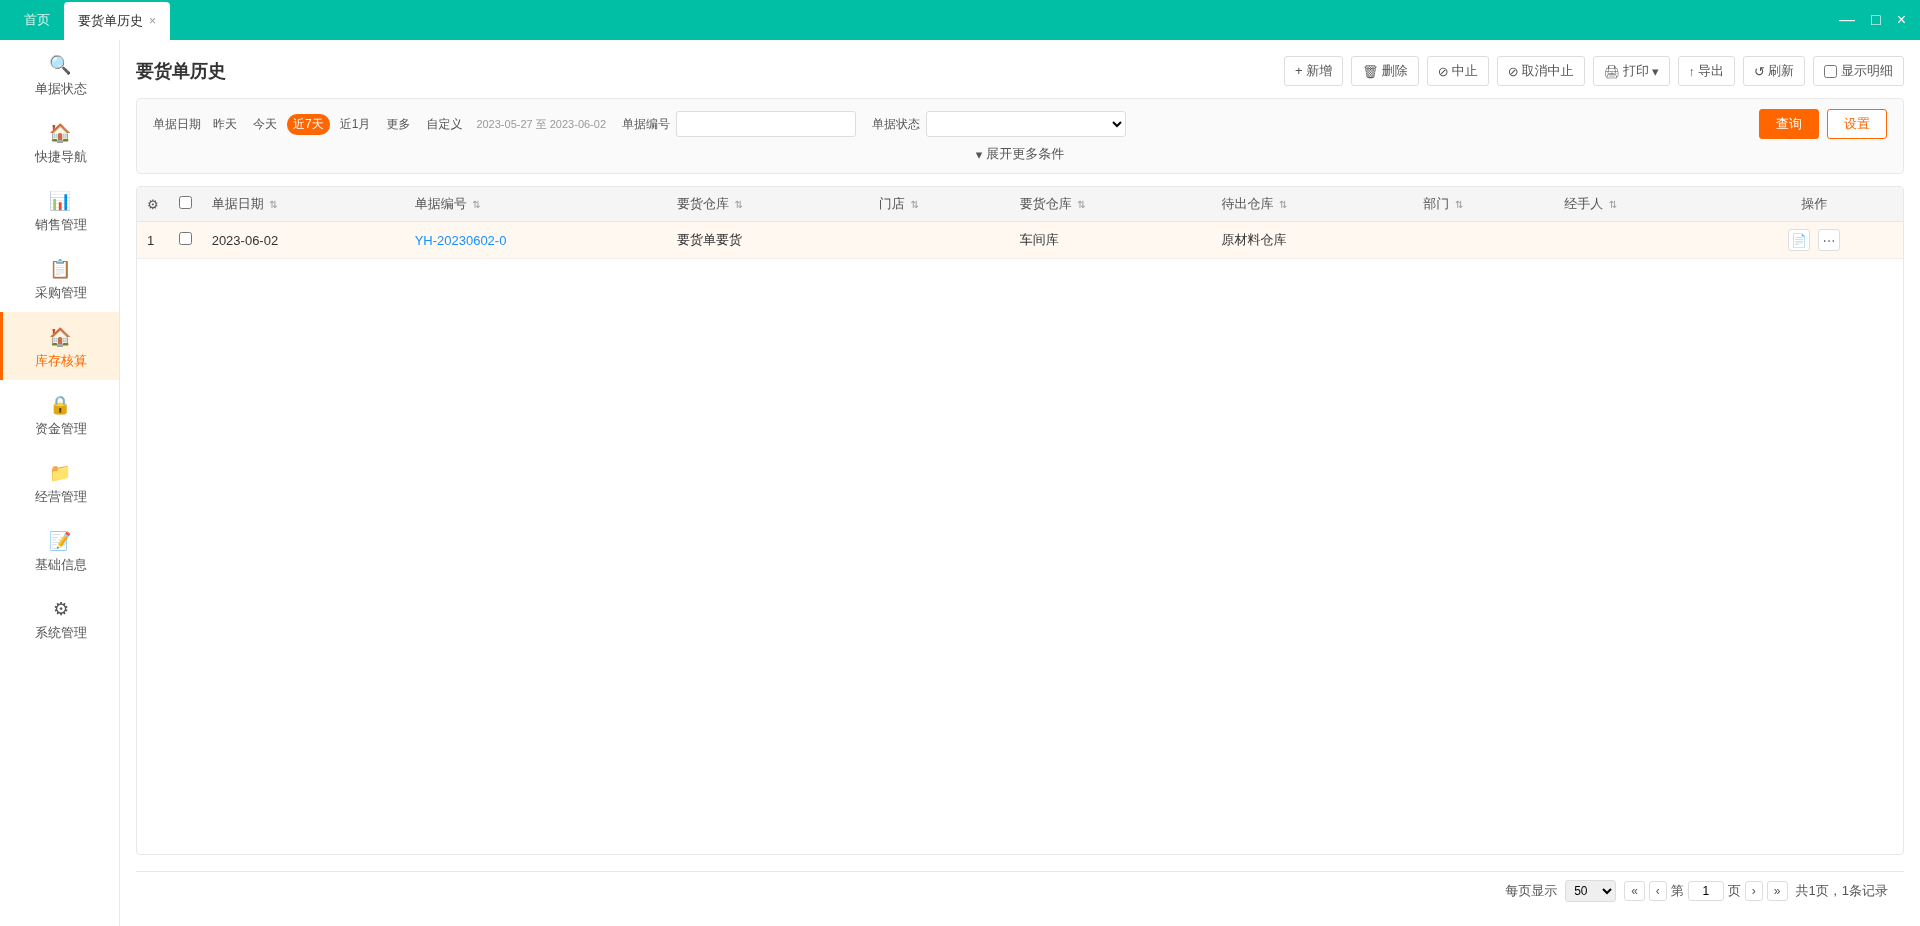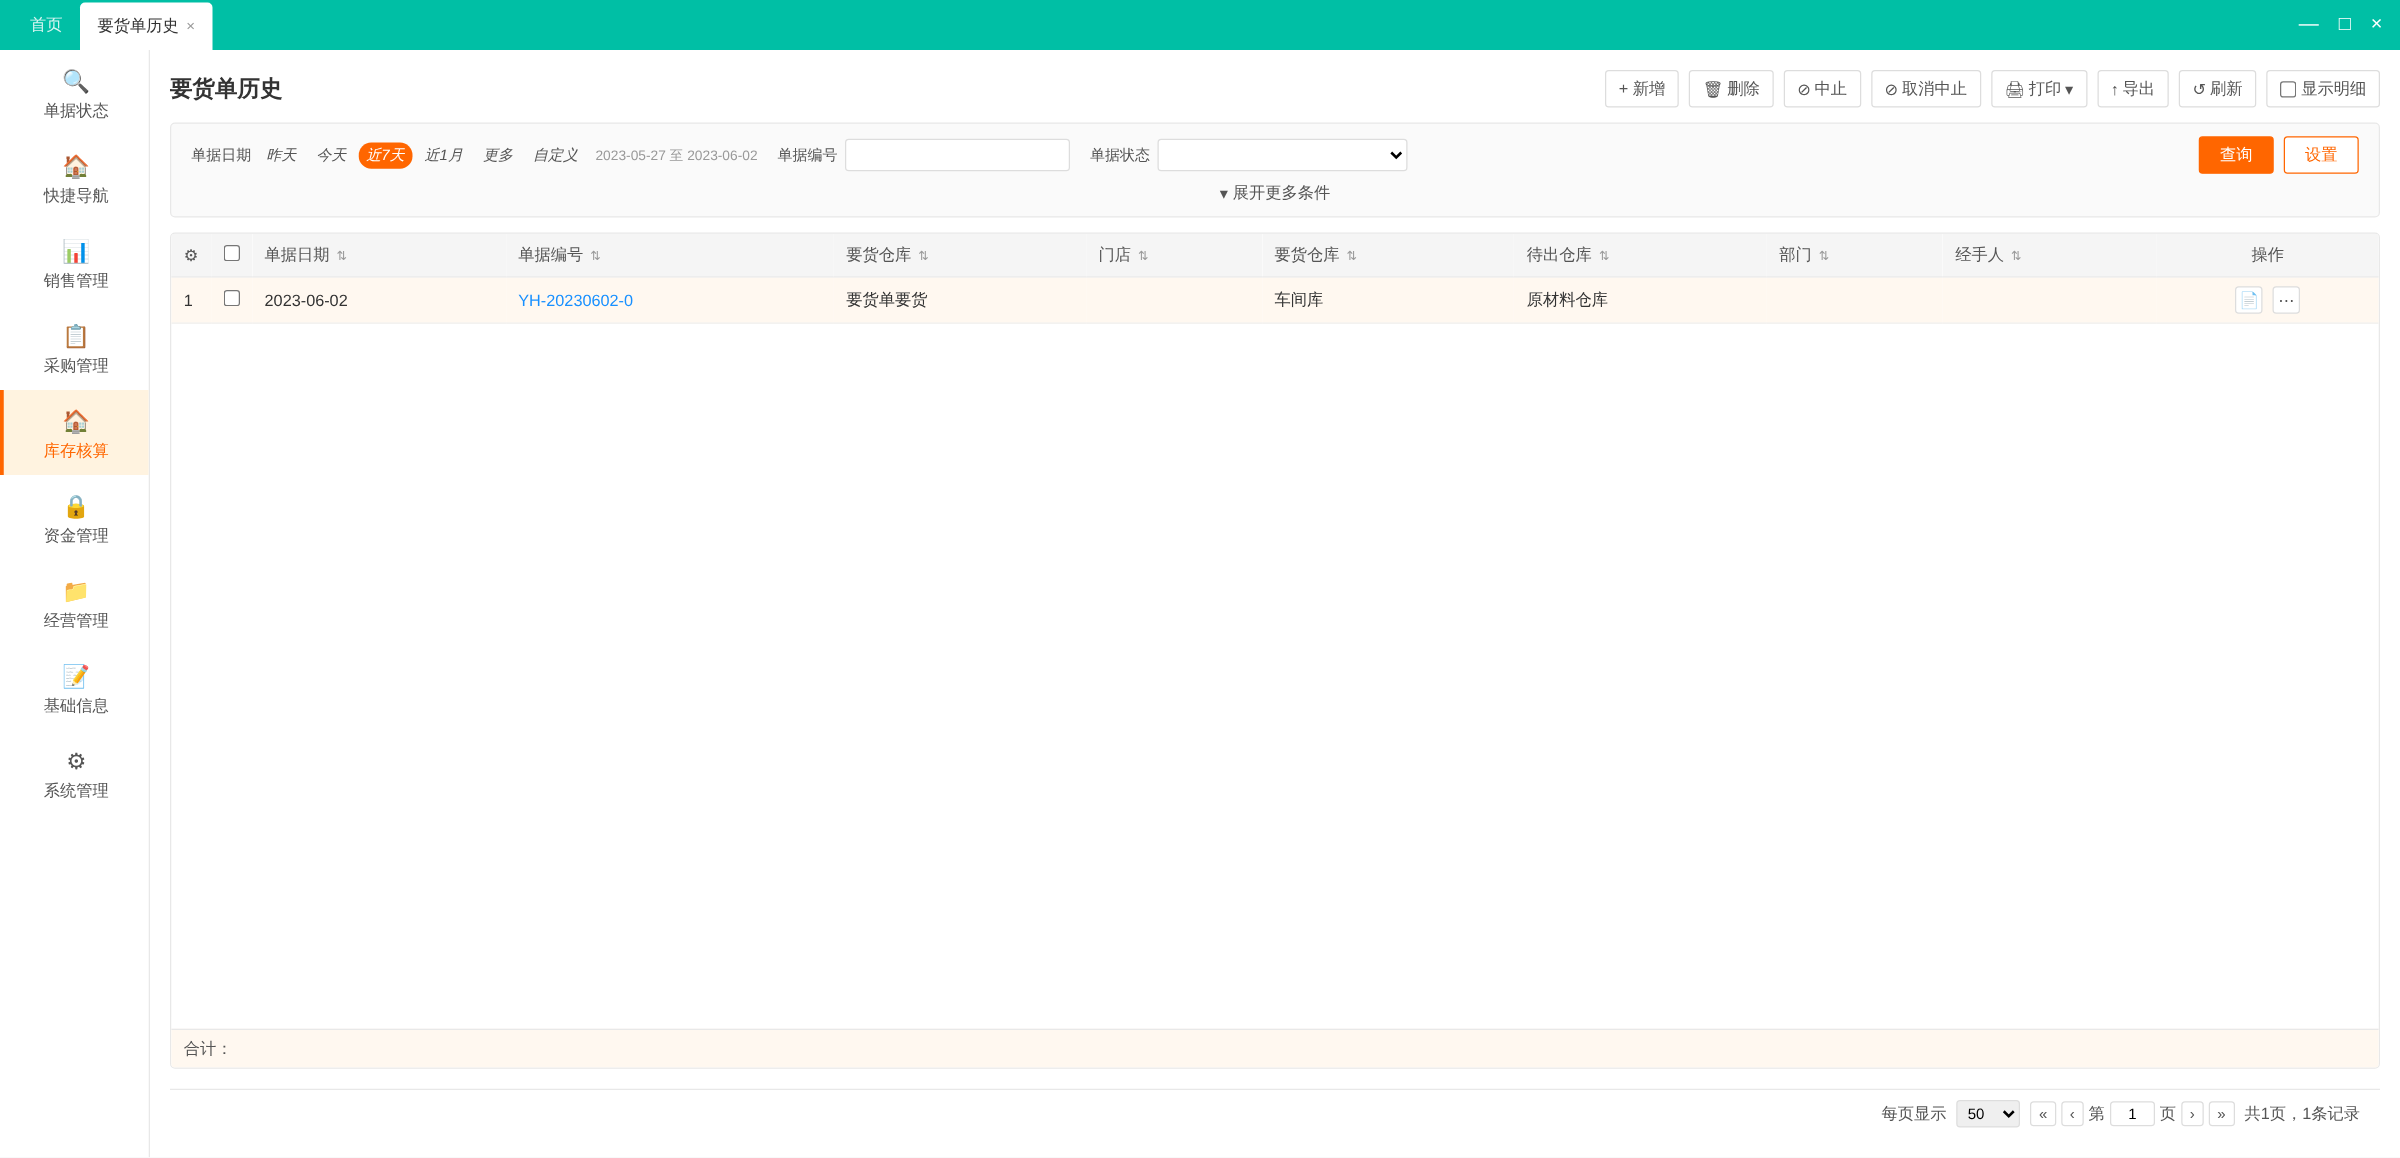--- a/index.html
+++ b/index.html
@@ -110,21 +110,21 @@
       display: flex; align-items: center; gap: 16px; flex-wrap: wrap;
     }
     .filter-item {
       display: flex; align-items: center; gap: 6px;
     }
     .filter-label { color: #555; font-size: 12px; white-space: nowrap; }
     .filter-date-options {
       display: flex; align-items: center; gap: 4px;
     }
     .date-opt {
-      padding: 2px 6px; border-radius: 10px; cursor: pointer; font-size: 12px; color: #555; font-style: italic;
+      padding: 2px 6px; border-radius: 10px; cursor: pointer; font-size: 12px; color: #555;
     }
     .date-opt.active {
       background: #ff6600; color: white;
     }
     .filter-date-range { font-size: 11px; color: #999; margin-left: 2px; }
     .filter-input {
       border: 1px solid #ddd; border-radius: 3px; padding: 3px 8px;
       font-size: 12px; width: 180px; outline: none; height: 26px;
     }
     .filter-select {
@@ -401,23 +401,20 @@
             <td></td>
             <td></td>
             <td class="op-col">
               <span class="action-btn" title="查看">📄</span>
               <span class="action-btn" title="更多">⋯</span>
             </td>
           </tr>
         </tbody>
       </table>
       <div style="flex:1;"></div>
-      <div class="table-footer">
-        <span>合计：</span>
-      </div>
     </div>
 
     <div class="page-footer">
       <span>每页显示</span>
       <select>
         <option value="50">50</option>
         <option value="100">100</option>
         <option value="200">200</option>
       </select>
       <div class="page-nav">

